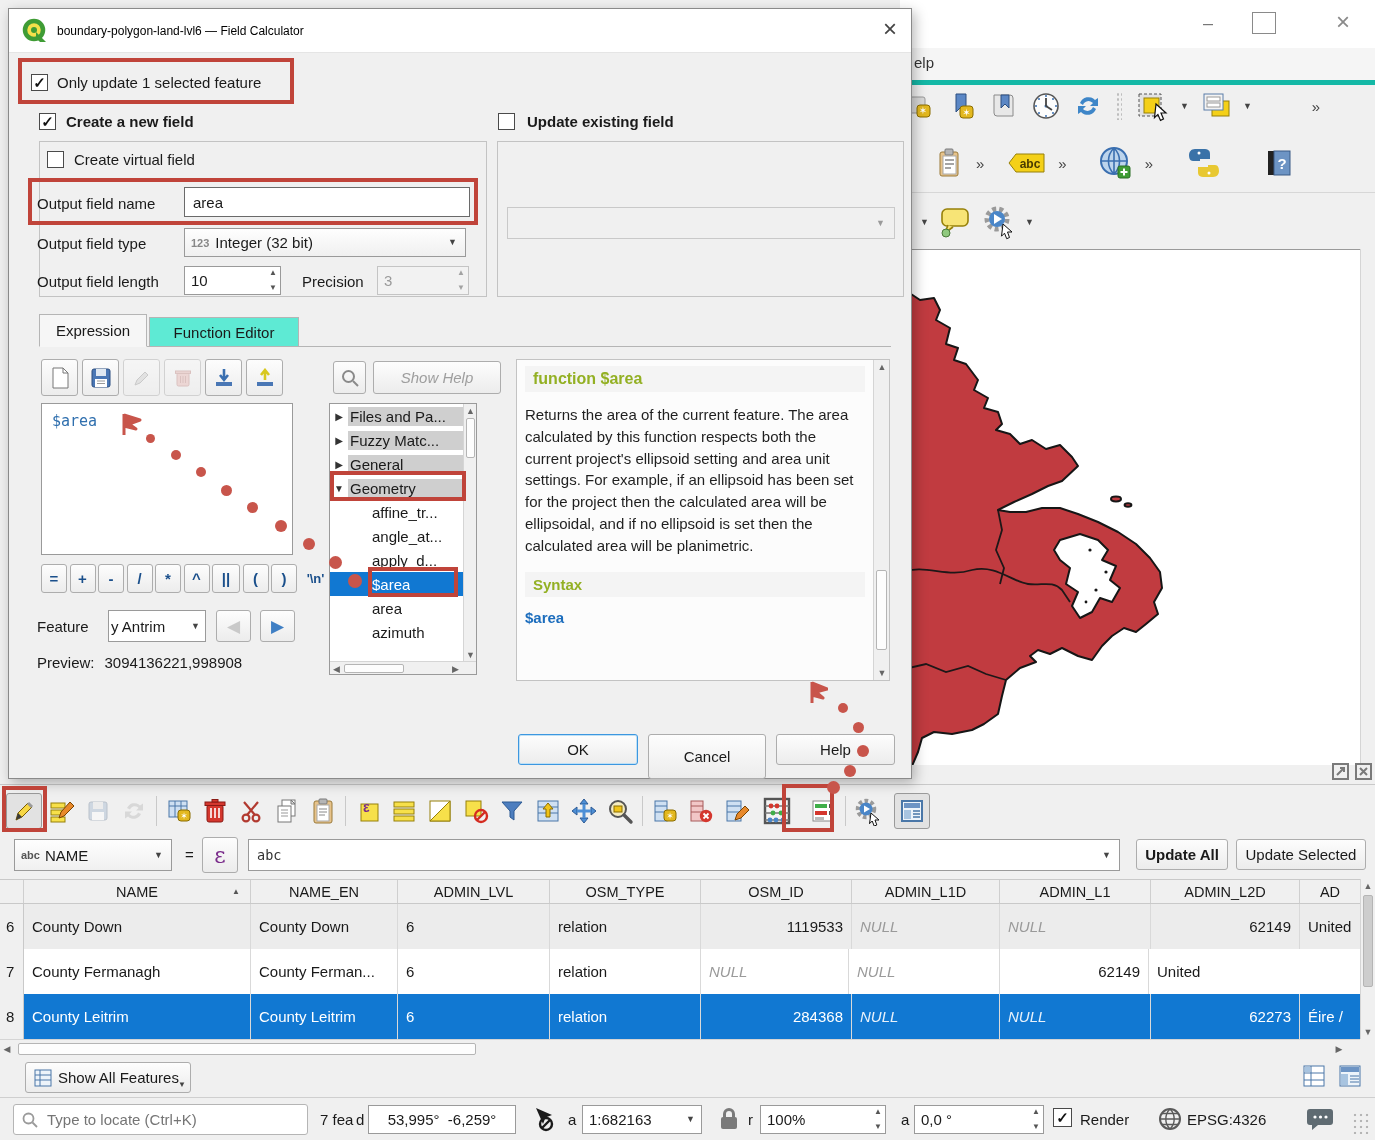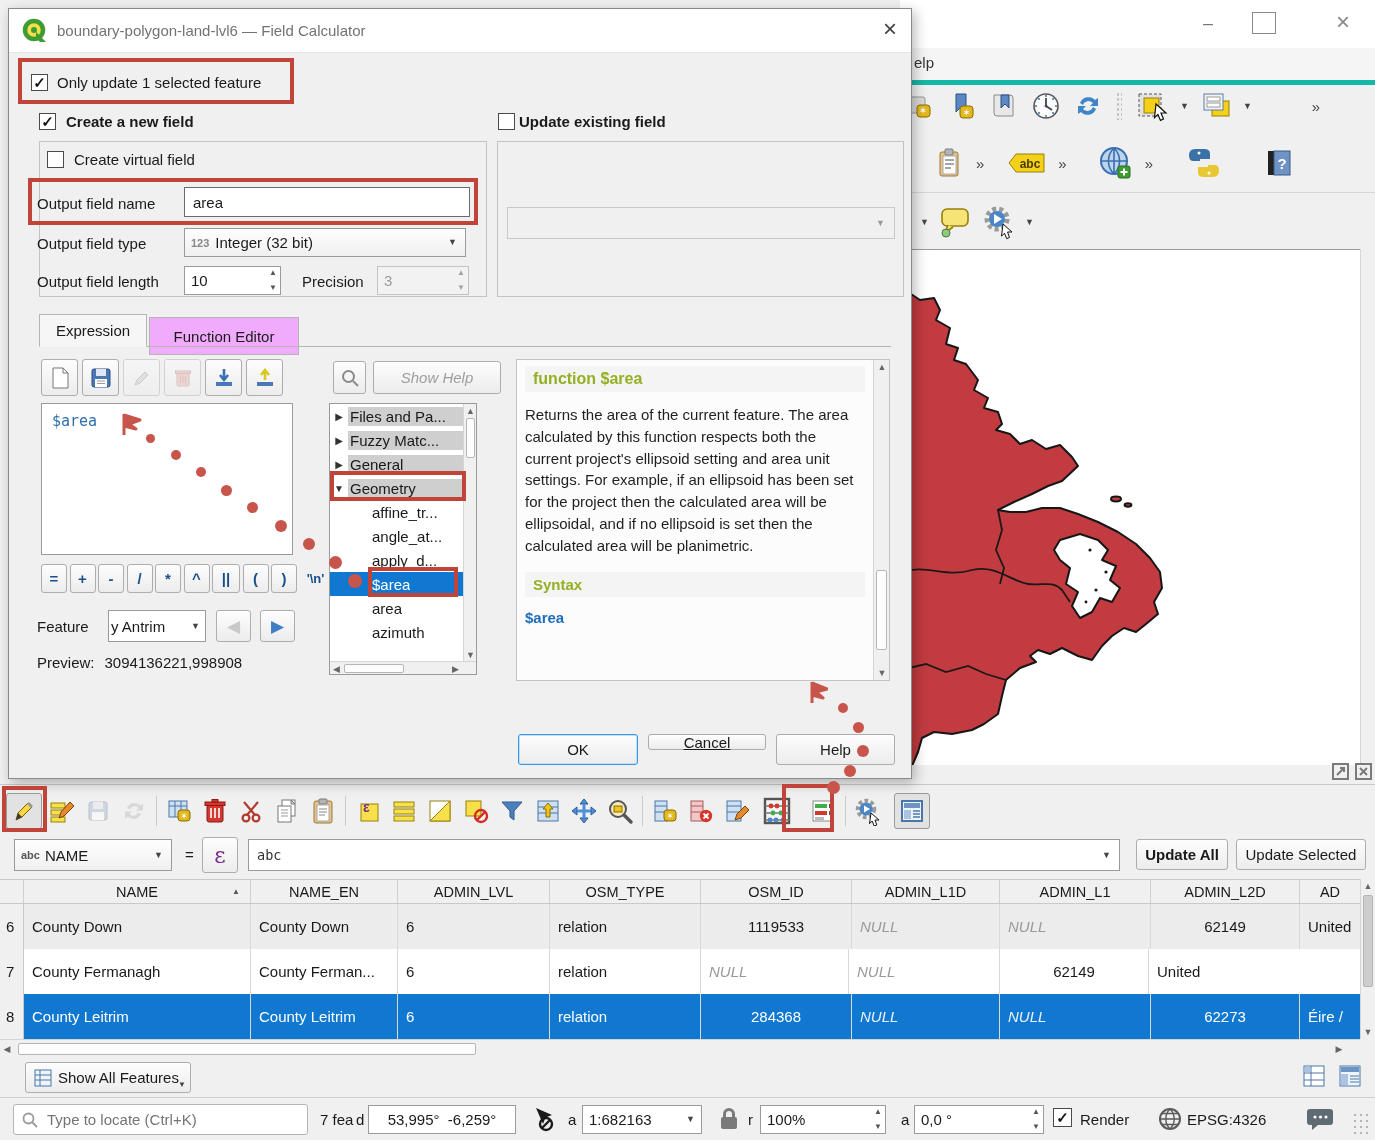--- a/index.html
+++ b/index.html
@@ -27,37 +27,37 @@
   .grip{width:6px;height:28px;margin:0 4px;background:radial-gradient(circle,#bdbdbd 1px,transparent 1.4px);background-size:4px 5px;}
   
   .ann{position:absolute;border:4px solid #c0443a;box-sizing:border-box;z-index:80;}
   .dot{position:absolute;border-radius:50%;background:#c8554b;z-index:85;}
   
   #dlg{position:absolute;left:8px;top:8px;width:904px;height:771px;background:#f0f0f0;
        border:1px solid #8a8a8a;box-shadow:3px 4px 12px rgba(0,0,0,.28);z-index:40;box-sizing:border-box;}
   .tab{position:absolute;top:0;height:33px;display:flex;align-items:center;justify-content:center;
        border:1px solid #b5b5b5;box-sizing:border-box;}
   .tab.active{background:#f6f6f6;border-bottom:1px solid #f6f6f6;z-index:2;}
-  .tab.inactive{background:#f0abfc;top:3px;height:38px;}
+  .tab.inactive{background:#5eead4;top:3px;height:30px;}
   .treerow{height:24px;display:flex;align-items:center;box-sizing:border-box;}
   .treerow .glabel{background:#cfcfcf;padding:1px 6px 1px 2px;flex:1;white-space:nowrap;overflow:hidden;}
   .treerow.sel{background:#1178d2;color:#fff;}
   .exp{width:18px;text-align:center;font-size:10px;color:#333;flex:0 0 auto;}
   .fn-ind{padding-left:42px;white-space:nowrap;overflow:hidden;}
   .scroll-v{position:absolute;width:14px;background:#f0f0f0;border-left:1px solid #d5d5d5;box-sizing:border-box;}
   .scroll-h{position:absolute;height:14px;background:#f0f0f0;border-top:1px solid #d5d5d5;box-sizing:border-box;}
   .sb-arrow{position:absolute;font-size:9px;color:#666;width:14px;height:14px;display:flex;align-items:center;justify-content:center;}
   .thumb{position:absolute;background:#cdcdcd;border:1px solid #b5b5b5;border-radius:2px;box-sizing:border-box;}
   .helph{color:#93b023;font-weight:bold;background:#f4f4f4;padding:4px 8px;}
   
   .hcell{display:flex;align-items:center;justify-content:center;border-right:1px solid #cfcfcf;
          box-sizing:border-box;height:100%;font-size:14.5px;overflow:hidden;white-space:nowrap;position:relative;}
   .tcell{display:flex;align-items:center;border-right:1px solid #d9d9d9;box-sizing:border-box;height:100%;
          padding:0 8px;overflow:hidden;white-space:nowrap;}
-  .tcell.r{justify-content:center;}
+  .tcell.r{justify-content:flex-end;}
   .null{font-style:italic;color:#9a9a9a;}
   .trow.sel .null{color:#e8f1fa;}
   .trow{display:flex;position:absolute;left:0;width:1360px;height:45px;border-bottom:1px solid #e3e3e3;}
   .trow.sel{background:#1178d2;color:#fff;}
   .numcell{background:#f0f0f0;border-right:1px solid #c9c9c9;display:flex;align-items:center;padding-left:6px;box-sizing:border-box;}
   .mono{font-family:"DejaVu Sans Mono",monospace;}
   svg{display:block;}
 </style>
 </head>
 <body>
@@ -692,34 +692,34 @@
 
     <div class="abs row" style="left:0;top:0;width:902px;height:44px;background:#ffffff;border-bottom:1px solid #e5e5e5;box-sizing:border-box;">
       <span style="margin-left:13px;">
         <svg width="26" height="26" viewBox="0 0 26 26">
             <circle cx="12" cy="12" r="9" fill="#f5e04a"></circle>
             <circle cx="12" cy="12" r="9" fill="none" stroke="#3f9c35" stroke-width="4.5"></circle>
             <circle cx="12" cy="12" r="3" fill="#3f9c35"></circle>
             <path d="M14 14 L24 24 L18 24 L14 20 Z" fill="#3f9c35"></path>
           </svg>
       </span>
-      <span style="margin-left:9px;font-size:15px;color:#737373;">boundary-polygon-land-lvl6 — Field Calculator</span>
+      <span style="margin-left:9px;font-size:12px;color:#000000;">boundary-polygon-land-lvl6 — Field Calculator</span>
       <span style="position:absolute;right:14px;top:6px;font-size:24px;color:#444;">×</span>
     </div>
 
     <div class="abs row" style="left:22px;top:65px;gap:9px;">
       <span class="chk">✓</span>
       <span>Only update 1 selected feature</span>
     </div>
 
     <div class="abs row" style="left:30px;top:104px;gap:10px;">
       <span class="chk">✓</span>
       <span style="font-weight:bold;">Create a new field</span>
     </div>
-    <div class="abs row" style="left:489px;top:104px;gap:4px;">
+    <div class="abs row" style="left:489px;top:104px;gap:12px;">
       <span class="chk"></span>
       <span style="font-weight:bold;">Update existing field</span>
     </div>
 
     <div class="abs" style="left:30px;top:132px;width:448px;height:156px;border:1px solid #c3c3c3;box-sizing:border-box;"></div>
     <div class="abs row" style="left:38px;top:142px;gap:10px;">
       <span class="chk"></span>
       <span>Create virtual field</span>
     </div>
     <span class="abs" style="left:28px;top:186px;">Output field name</span>
@@ -928,21 +928,21 @@
       <div class="scroll-v" style="right:0;top:0;height:320px;width:16px;">
         <span class="sb-arrow" style="top:0;width:16px;">▲</span>
         <div class="thumb" style="left:2px;top:210px;width:11px;height:80px;background:#fdfdfd;border:1px solid #b5b5b5;"></div>
         <span class="sb-arrow" style="bottom:0;width:16px;">▼</span>
       </div>
     </div>
 
     <div class="btn focused" style="position:absolute;left:509px;top:725px;width:120px;height:31px;">
       <span>OK</span>
     </div>
-    <div class="btn" style="position:absolute;left:639px;top:725px;width:118px;height:16px;text-decoration:underline;">
+    <div class="btn" style="position:absolute;left:639px;top:725px;width:118px;height:45px;">
       <span>Cancel</span>
     </div>
     <div class="btn" style="position:absolute;left:767px;top:725px;width:119px;height:31px;">
       <span>Help</span>
     </div>
   </div>
 
   <div class="ann" style="left:18px;top:58px;width:276px;height:46px;"></div>
   <div class="ann" style="left:28px;top:178px;width:450px;height:47px;"></div>
   <div class="ann" style="left:330px;top:471px;width:136px;height:30px;"></div>

